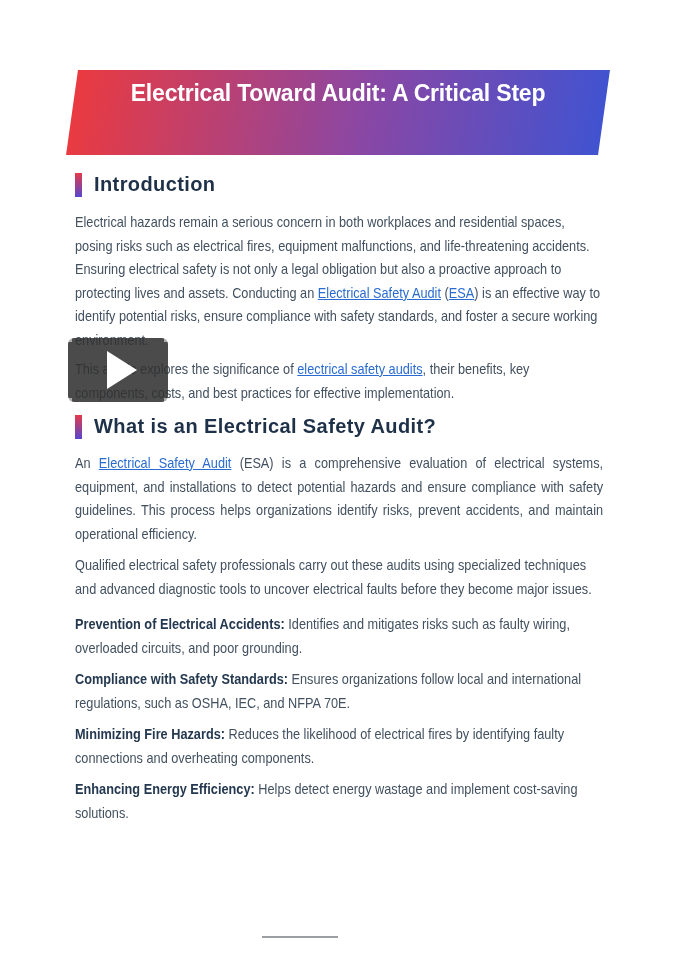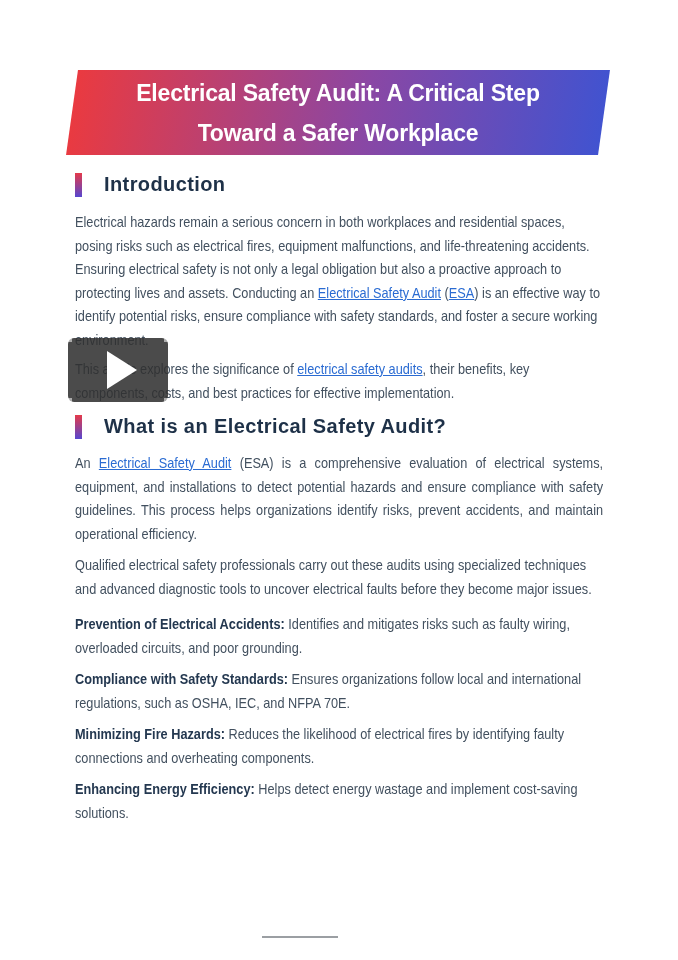--- a/index.html
+++ b/index.html
@@ -21,21 +21,21 @@
     transform:skewX(-8deg);
   }
   .banner-title {
     position:relative; z-index:1;
     text-align:center; color:#ffffff; font-weight:bold;
     font-size:23px; line-height:40px; letter-spacing:-0.2px;
     padding-top:3px;
   }
 
   
-  .section-heading { display:flex; align-items:center; margin:17px 0 0 0;gap:10px; }
+  .section-heading { display:flex; align-items:center; margin:17px 0 0 0; }
   .heading-bar {
     width:7px; height:24px; margin-right:12px; flex:none;
     background:linear-gradient(180deg,#e43a4a 0%, #5747cf 100%);
   }
   .heading-text {
     font-size:20px; font-weight:bold; color:#1e3148; letter-spacing:0.4px;
     line-height:25px;
   }
 
   
@@ -83,22 +83,21 @@
 </head>
 <body>
 
 <div class="page">
 
   <div class="content">
 
     <div class="banner">
       <div class="banner-bg"></div>
       <div class="banner-title">
-        <div>Electrical Safety Audit: A Critical Step</div>
-        <div>Toward a Safer Workplace</div>
+        <div>Electrical Toward Audit: A Critical Step</div>
       </div>
     </div>
 
     <div class="section-heading">
       <span class="heading-bar"></span>
       <span class="heading-text">Introduction</span>
     </div>
 
     <p class="body-text mt13"><span>Electrical hazards remain a serious concern in both workplaces and residential spaces, posing risks such as electrical fires, equipment malfunctions, and life-threatening accidents. Ensuring electrical safety is not only a legal obligation but also a proactive approach to protecting lives and assets. Conducting an </span><a href="#" class="link">Electrical Safety Audit</a><span> (</span><a href="#" class="link">ESA</a><span>) is an effective way to identify potential risks, ensure compliance with safety standards, and foster a secure working environment.</span></p>
 

